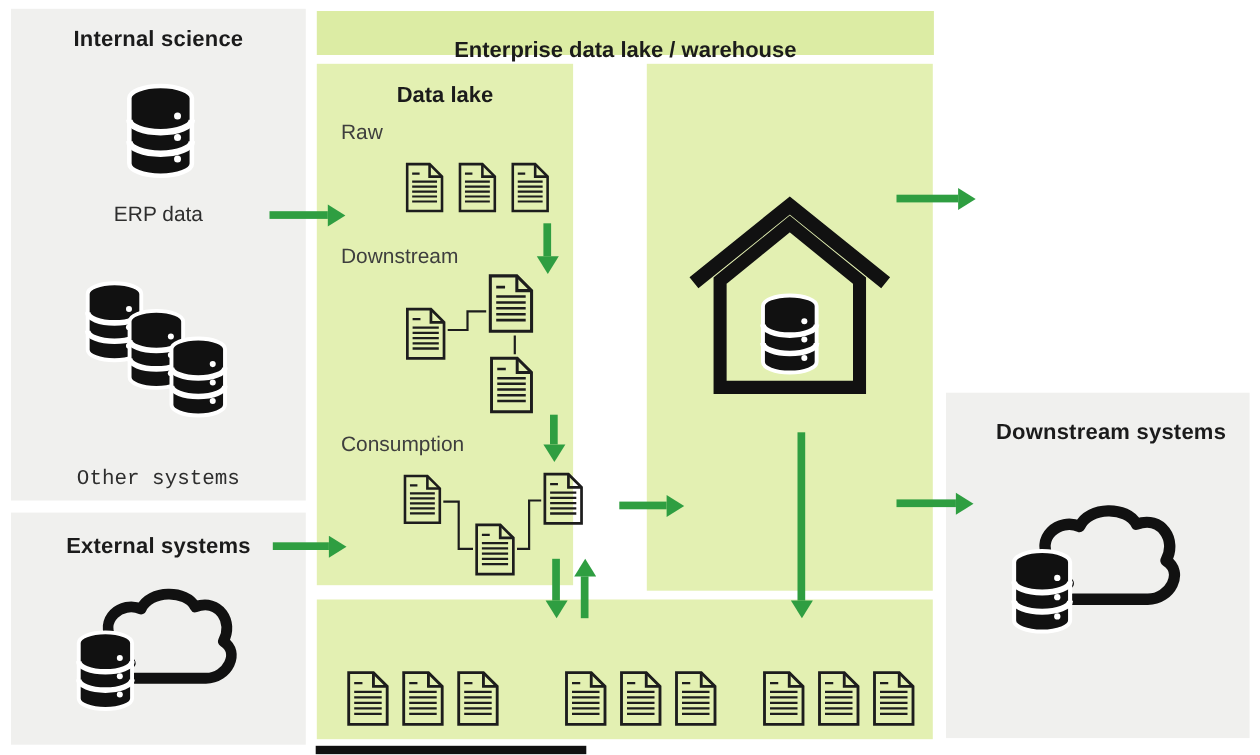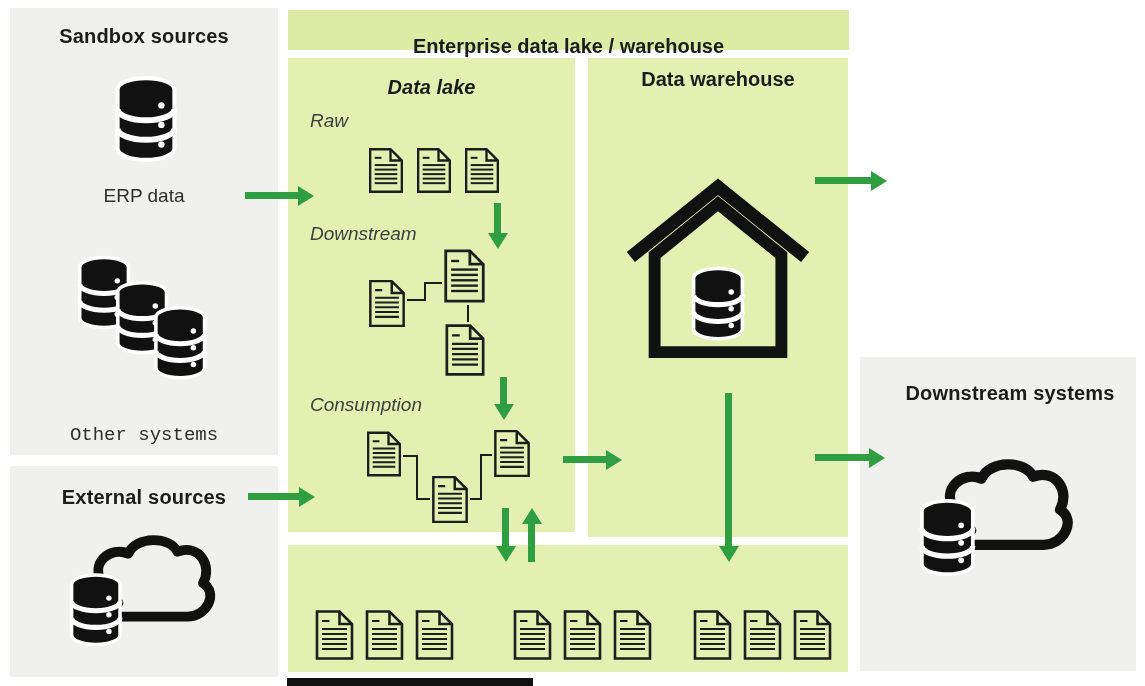--- a/index.html
+++ b/index.html
@@ -82,49 +82,49 @@
         <circle cx="76" cy="54" r="7" fill="#fff" stroke="#111" stroke-width="5"></circle>
         <circle cx="96" cy="84" r="7" fill="#fff" stroke="#111" stroke-width="5"></circle>
         <circle cx="118" cy="62" r="7" fill="#fff" stroke="#111" stroke-width="5"></circle>
         <circle cx="134" cy="74" r="7" fill="#fff" stroke="#111" stroke-width="5"></circle>
         <circle cx="156" cy="40" r="7" fill="#fff" stroke="#111" stroke-width="5"></circle>
       </symbol>
     </defs>
   </svg>
 
   <div class="gray-box" style="left:10px;top:8px;width:268px;height:447px;">
-    <div class="box-title" style="top:17px;">Sandbox sources</div>
+    <div class="box-title" style="top:17px;">Internal science</div>
     <div class="icon" style="left:98px;top:66px;width:76px;height:90px;">
       <svg viewBox="0 0 64 76">
           <use href="#db"></use>
         </svg>
     </div>
     <div class="caption" style="top:177px;text-align:center;">ERP data</div>
     <div class="icon" style="left:58px;top:246px;width:152px;height:130px;">
       <svg viewBox="0 0 156 140">
           <use href="#db3"></use>
         </svg>
     </div>
     <div class="caption" style="top:416px;font-family:Liberation Mono, monospace;">Other systems</div>
   </div>
 
   <div class="gray-box" style="left:10px;top:466px;width:268px;height:211px;">
-    <div class="box-title" style="top:20px;">External sources</div>
+    <div class="box-title" style="top:20px;">External systems</div>
     <div class="icon" style="left:48px;top:68px;width:172px;height:118px;">
       <svg viewBox="0 0 172 120">
           <use href="#clouddb"></use>
         </svg>
     </div>
   </div>
 
   <div class="banner" style="left:288px;top:10px;width:561px;height:40px;">
     <span class="banner-title">Enterprise data lake / warehouse</span>
   </div>
 
-  <div class="green-panel" style="left:288px;top:58px;width:287px;height:474px;font-style:italic;">
+  <div class="green-panel" style="left:288px;top:58px;width:233px;height:474px;">
     <div class="panel-title" style="top:18px;">Data lake</div>
     <div class="zone-label" style="left:22px;top:52px;">Raw</div>
     <div class="zone-label" style="left:22px;top:165px;">Downstream</div>
     <div class="zone-label" style="left:22px;top:336px;">Consumption</div>
 
     <svg class="connector" width="287" height="474" viewBox="0 0 287 474">
       <polyline points="119,242 137,242 137,225 154,225" fill="none" stroke="#1d1d1d" stroke-width="2"></polyline>
       <polyline points="180,247 180,264" fill="none" stroke="#1d1d1d" stroke-width="2"></polyline>
       <polyline points="115,398 129,398 129,441 142,441" fill="none" stroke="#1d1d1d" stroke-width="2"></polyline>
       <polyline points="182,441 193,441 193,397 204,397" fill="none" stroke="#1d1d1d" stroke-width="2"></polyline>
@@ -173,21 +173,20 @@
         </svg>
       </div>
     <div class="doc" style="left:204px;top:369px;width:40px;height:53px;">
         <svg viewBox="0 0 42 54">
           <use href="#doc"></use>
         </svg>
       </div>
   </div>
 
   <div class="green-panel" style="left:588px;top:58px;width:260px;height:479px;">
-    <div class="panel-title" style="top:10px;">Data warehouse</div>
     <div class="icon" style="left:30px;top:108px;width:200px;height:202px;">
       <svg viewBox="0 0 200 204">
           <use href="#house"></use>
         </svg>
     </div>
   </div>
 
   <div class="green-panel" style="left:288px;top:545px;width:560px;height:127px;">
     <div class="doc" style="left:25px;top:63px;width:43px;height:54px;">
         <svg viewBox="0 0 42 54">

